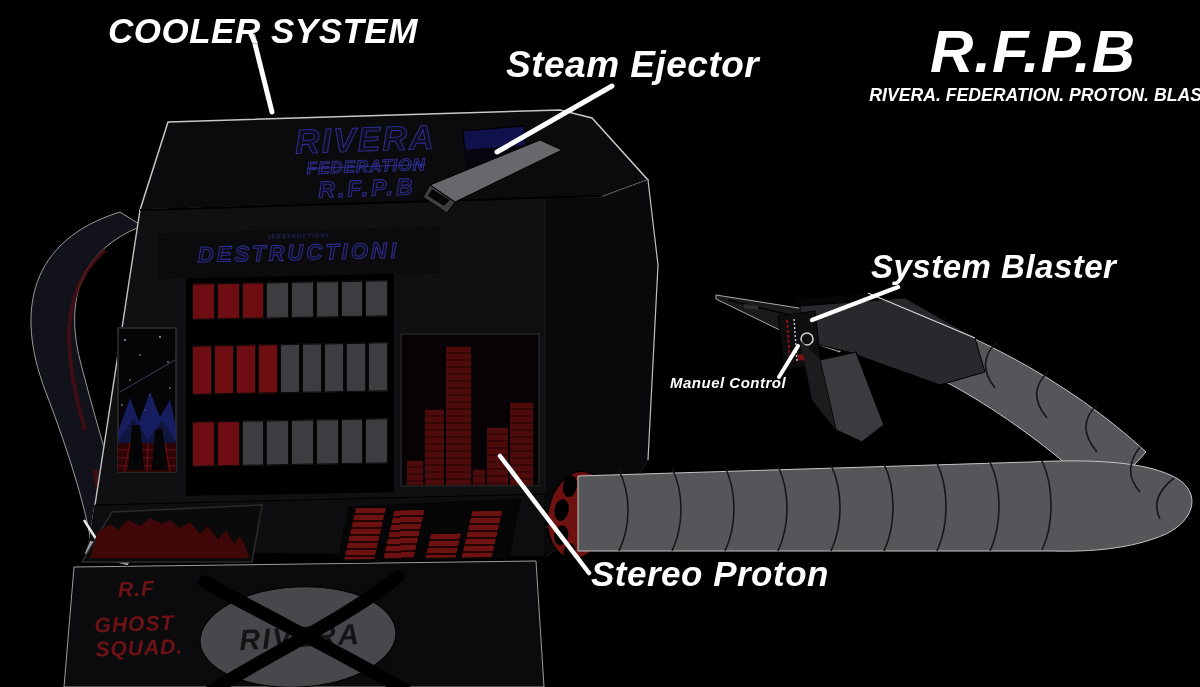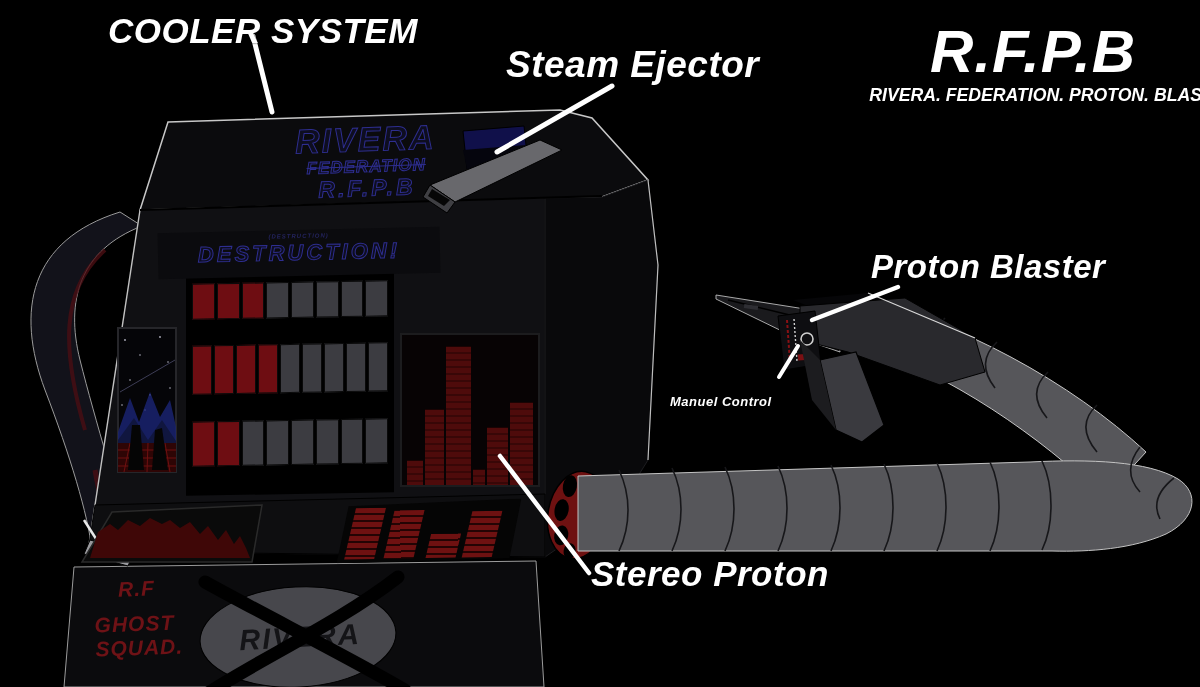--- a/index.html
+++ b/index.html
@@ -270,20 +270,20 @@
     <path d="M 500 456 L 589 573" stroke-width="4.5"></path>
   </g>
   <g stroke="#000" stroke-width="13" stroke-linecap="round" fill="none">
     <path d="M 205 582 C 270 618 345 655 405 690"></path>
     <path d="M 398 577 C 340 622 262 658 208 693"></path>
   </g>
 </svg>
 
 <div class="abs callout" style="left:108px;top:4px;font-size:35px;margin-top:7px;">COOLER SYSTEM</div>
 <div class="abs callout" style="left:506px;top:44px;font-size:37px;">Steam Ejector</div>
-<div class="abs callout" style="left:871px;top:248px;font-size:33px;">Proton Blaster</div>
-<div class="abs callout" style="left:670px;top:374px;font-size:13px;margin-top:20px;">Manuel Control</div>
+<div class="abs callout" style="left:871px;top:248px;font-size:33px;">System Blaster</div>
+<div class="abs callout" style="left:670px;top:374px;font-size:15px;">Manuel Control</div>
 <div class="abs callout" style="left:591px;top:554px;font-size:35px;">Stereo Proton</div>
 
 <div class="abs title-block">
   <div class="title-acronym">R.F.P.B</div>
   <div class="title-sub">RIVERA. FEDERATION. PROTON. BLASTER</div>
 </div>
 
 </body></html>

